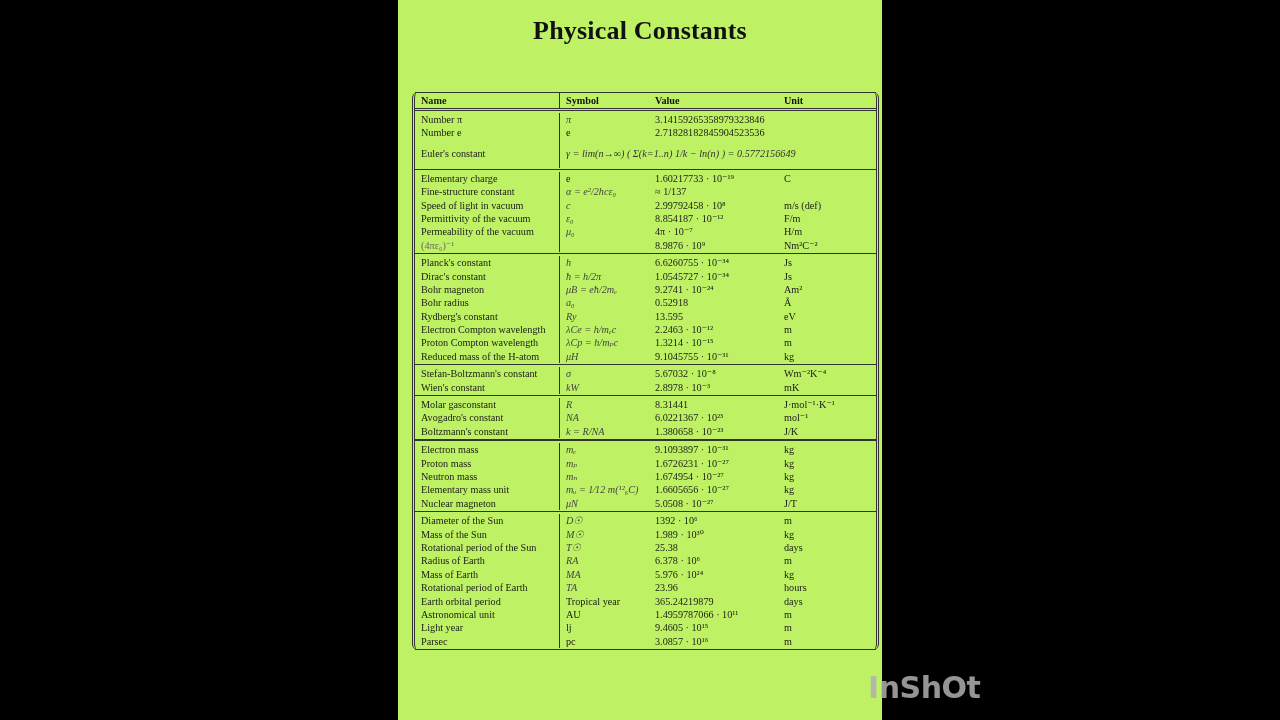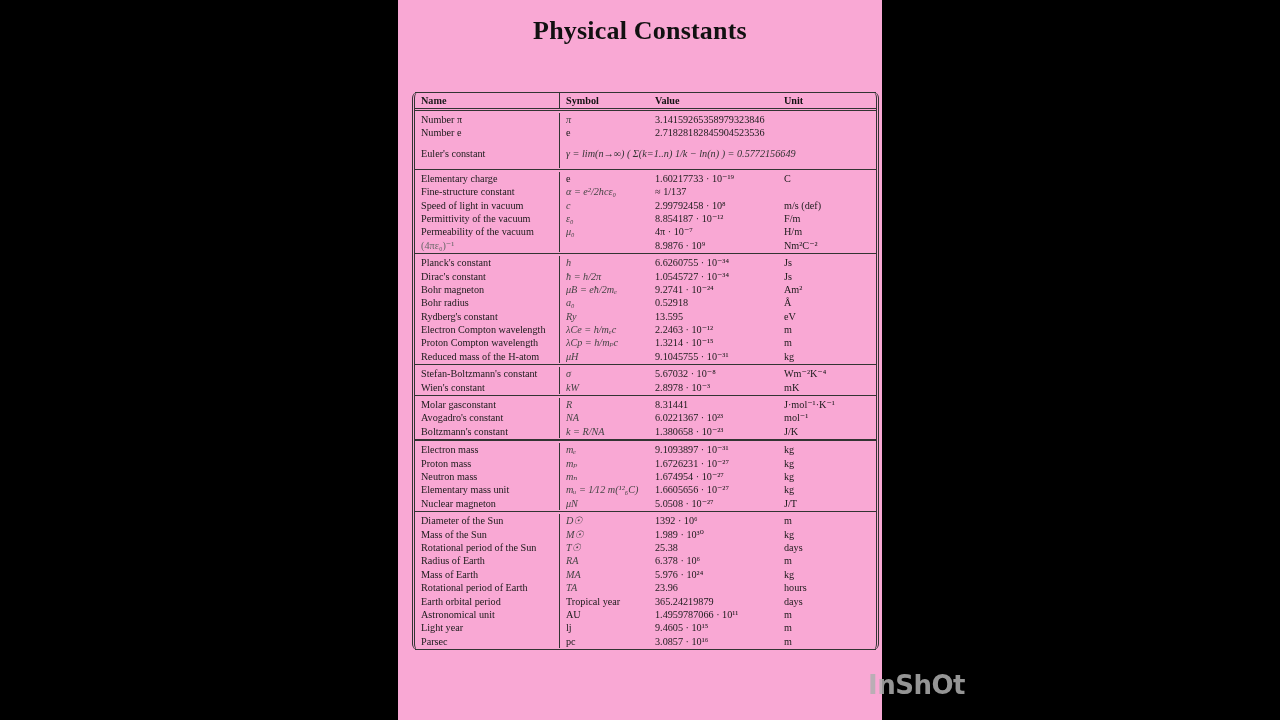--- a/index.html
+++ b/index.html
@@ -2,21 +2,21 @@
 <html><head>
 <meta charset="utf-8">
 <style>
   html, body { margin:0; padding:0; }
   body {
     width:1280px; height:720px; background:#000; position:relative; overflow:hidden;
     font-family:"Liberation Serif", "DejaVu Serif", serif;
   }
   .page {
     position:absolute; left:398px; top:0; width:484px; height:720px;
-    background:#f9a8d4;
+    background:#bef264;
   }
   .title {
     position:absolute; left:0; top:16px; width:100%; text-align:center;
     font-size:26px; font-weight:bold; color:#111; letter-spacing:0.2px;
   }
   .tbl {
     position:absolute; left:14px; top:92px; width:461px;
     border-left:3px double #333; border-right:3px double #333;
     color:#1a1a1a; font-size:10.2px;border-radius:6px;
   }
@@ -31,21 +31,21 @@
   .c-name { width:145px; padding-left:6px; box-sizing:border-box; border-right:1px solid #333; overflow:hidden; }
   .c-sym  { width:91px; padding-left:6px; box-sizing:border-box; font-style:italic; color:#444; overflow:visible; }
   .c-sym.up { font-style:normal; color:#1a1a1a; }
   .c-val  { width:133px; padding-left:4px; box-sizing:border-box; }
   .c-unit { flex:1; padding-left:0px; box-sizing:border-box; }
   .hdr .c-sym, .hdr .c-val, .hdr .c-unit { font-style:normal; color:#111; }
   .c-wide { flex:1; padding-left:6px; font-style:italic; color:#333; }
   .grey { color:#666; }
   .watermark {
     position:absolute; left:868px; top:670px; font-family:"DejaVu Sans", sans-serif;
-    font-size:26px; font-weight:bold; color:#b0b0b0; opacity:0.85; letter-spacing:-0.5px;
+    font-size:30px; font-weight:bold; color:#b0b0b0; opacity:0.85; letter-spacing:-0.5px;
   }
 </style>
 </head>
 <body>
 
 <div class="page">
   <div class="title">Physical Constants</div>
 
   <div class="tbl">
     <div class="hdr">

